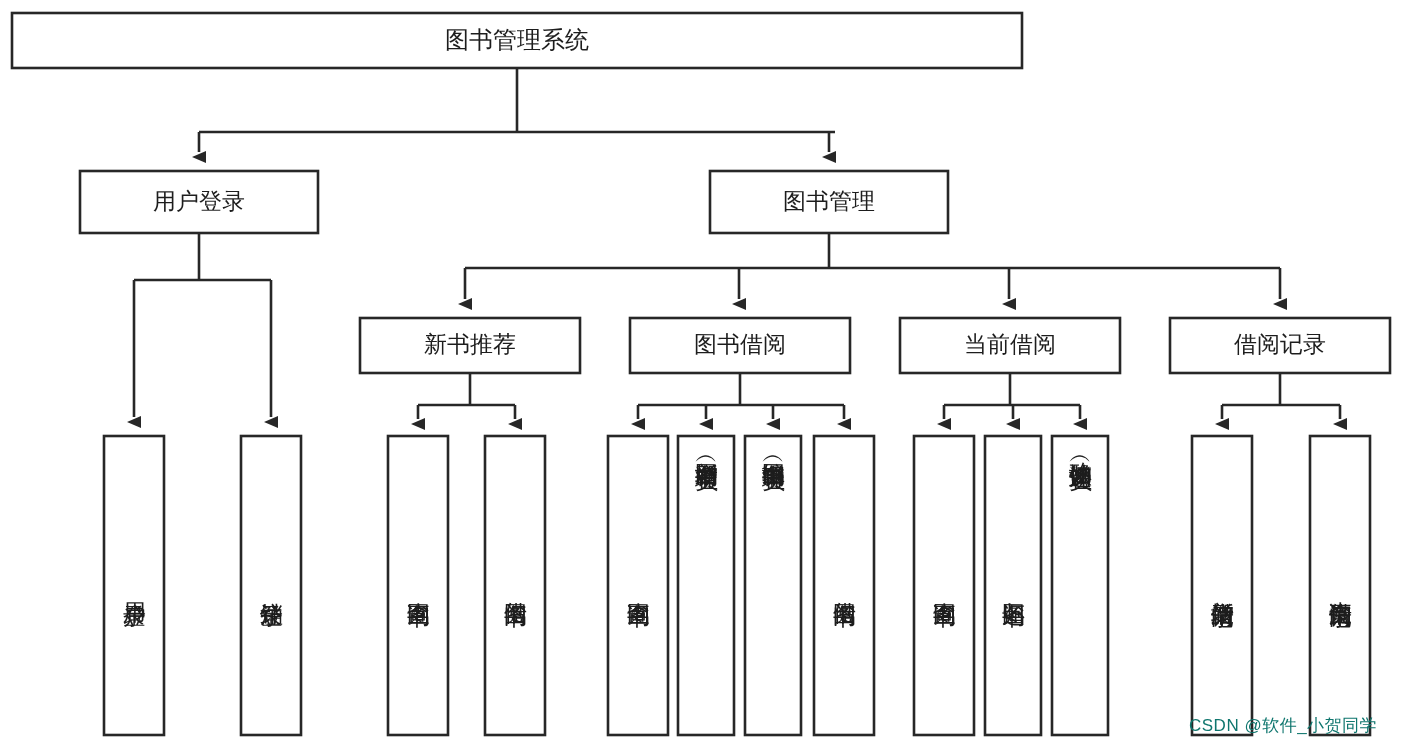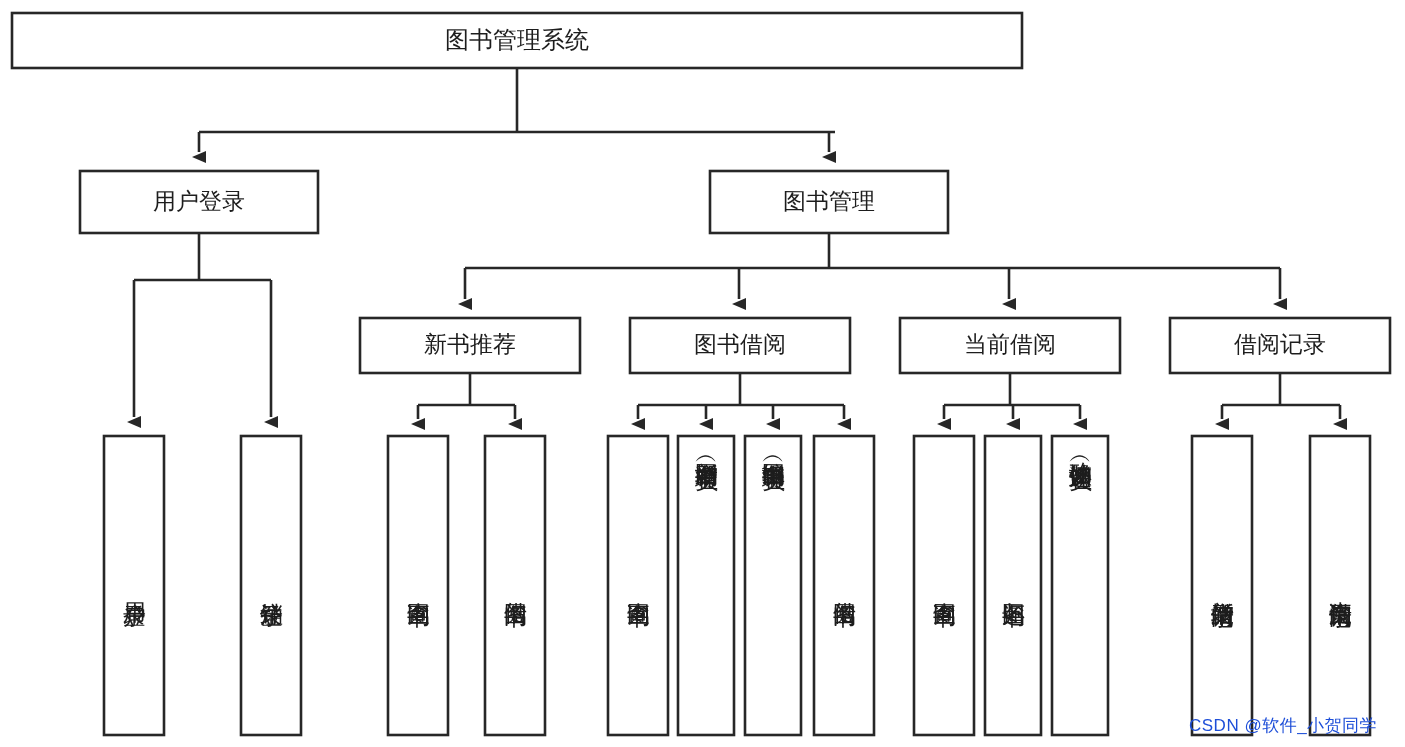--- a/index.html
+++ b/index.html
@@ -68,21 +68,21 @@
     letter-spacing: 1px;
     white-space: nowrap;
     text-align: center;
   }
   .watermark {
     position: absolute;
     left: 1189px;
     top: 714px;
     font-family: "Liberation Sans", "DejaVu Sans", sans-serif;
     font-size: 17px;
-    color: #1d4ed8;
+    color: #0f766e;
     white-space: nowrap;
     letter-spacing: 0.5px;
   }
 </style>
 </head>
 <body>
 
 <div id="diagram-root">
 
   <svg class="diagram" viewBox="0 0 1405 747">

